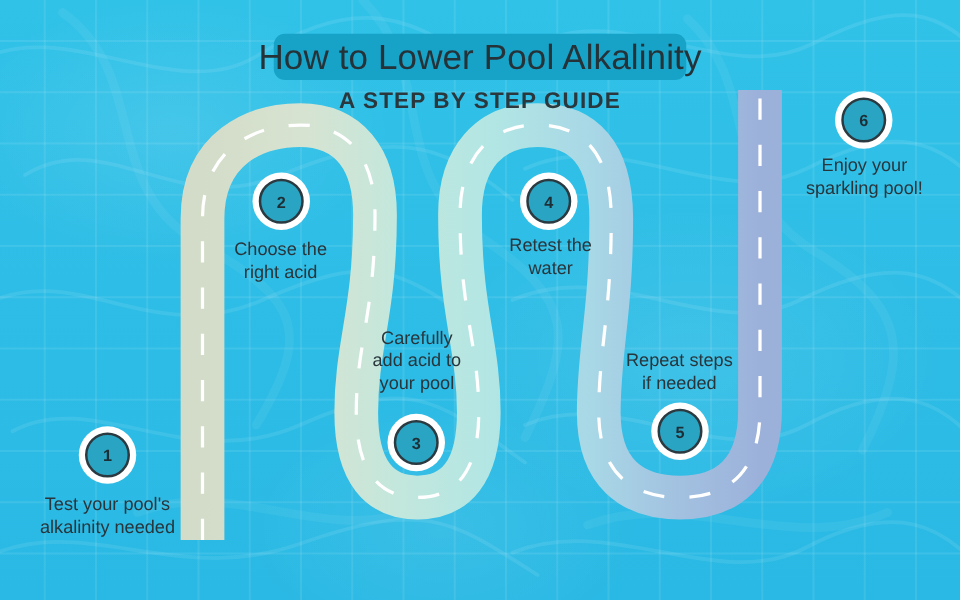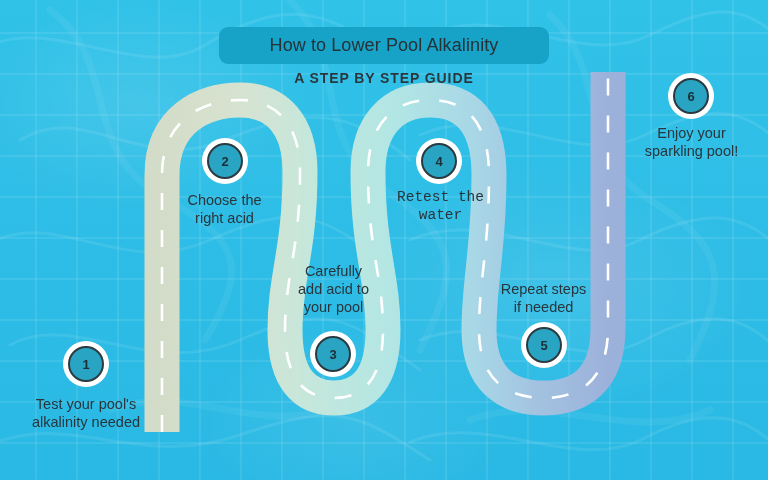--- a/index.html
+++ b/index.html
@@ -51,32 +51,32 @@
   }
   .title-text {
     position: absolute;
     left: 219px;
     top: 27px;
     width: 330px;
     height: 37px;
     display: flex;
     align-items: center;
     justify-content: center;
-    font-size: 18px;
+    font-size: 28px;
     color: #253238;
     letter-spacing: 0.1px;
     white-space: nowrap;
   }
   .subtitle-text {
     position: absolute;
     left: 0;
     top: 70px;
     width: 768px;
     text-align: center;
-    font-size: 14px;
+    font-size: 18px;
     font-weight: bold;
     color: #2a373d;
     letter-spacing: 0.9px;
   }
   
   .road-layer {
     position: absolute;
     inset: 0;
   }
   
@@ -213,21 +213,21 @@
 
   <div class="step">
     <div class="caption" style="left:251px; top:262px; width:165px;">Carefully
 add acid to
 your pool</div>
     <div class="badge" style="left:315px; top:336px;">3</div>
   </div>
 
   <div class="step">
     <div class="badge" style="left:421px; top:143px;">4</div>
-    <div class="caption" style="left:358px; top:188px; width:165px;font-family:Liberation Mono, monospace;">Retest the
+    <div class="caption" style="left:358px; top:188px; width:165px;">Retest the
 water</div>
   </div>
 
   <div class="step">
     <div class="caption" style="left:461px; top:280px; width:165px;">Repeat steps
 if needed</div>
     <div class="badge" style="left:526px; top:327px;">5</div>
   </div>
 
   <div class="step">

